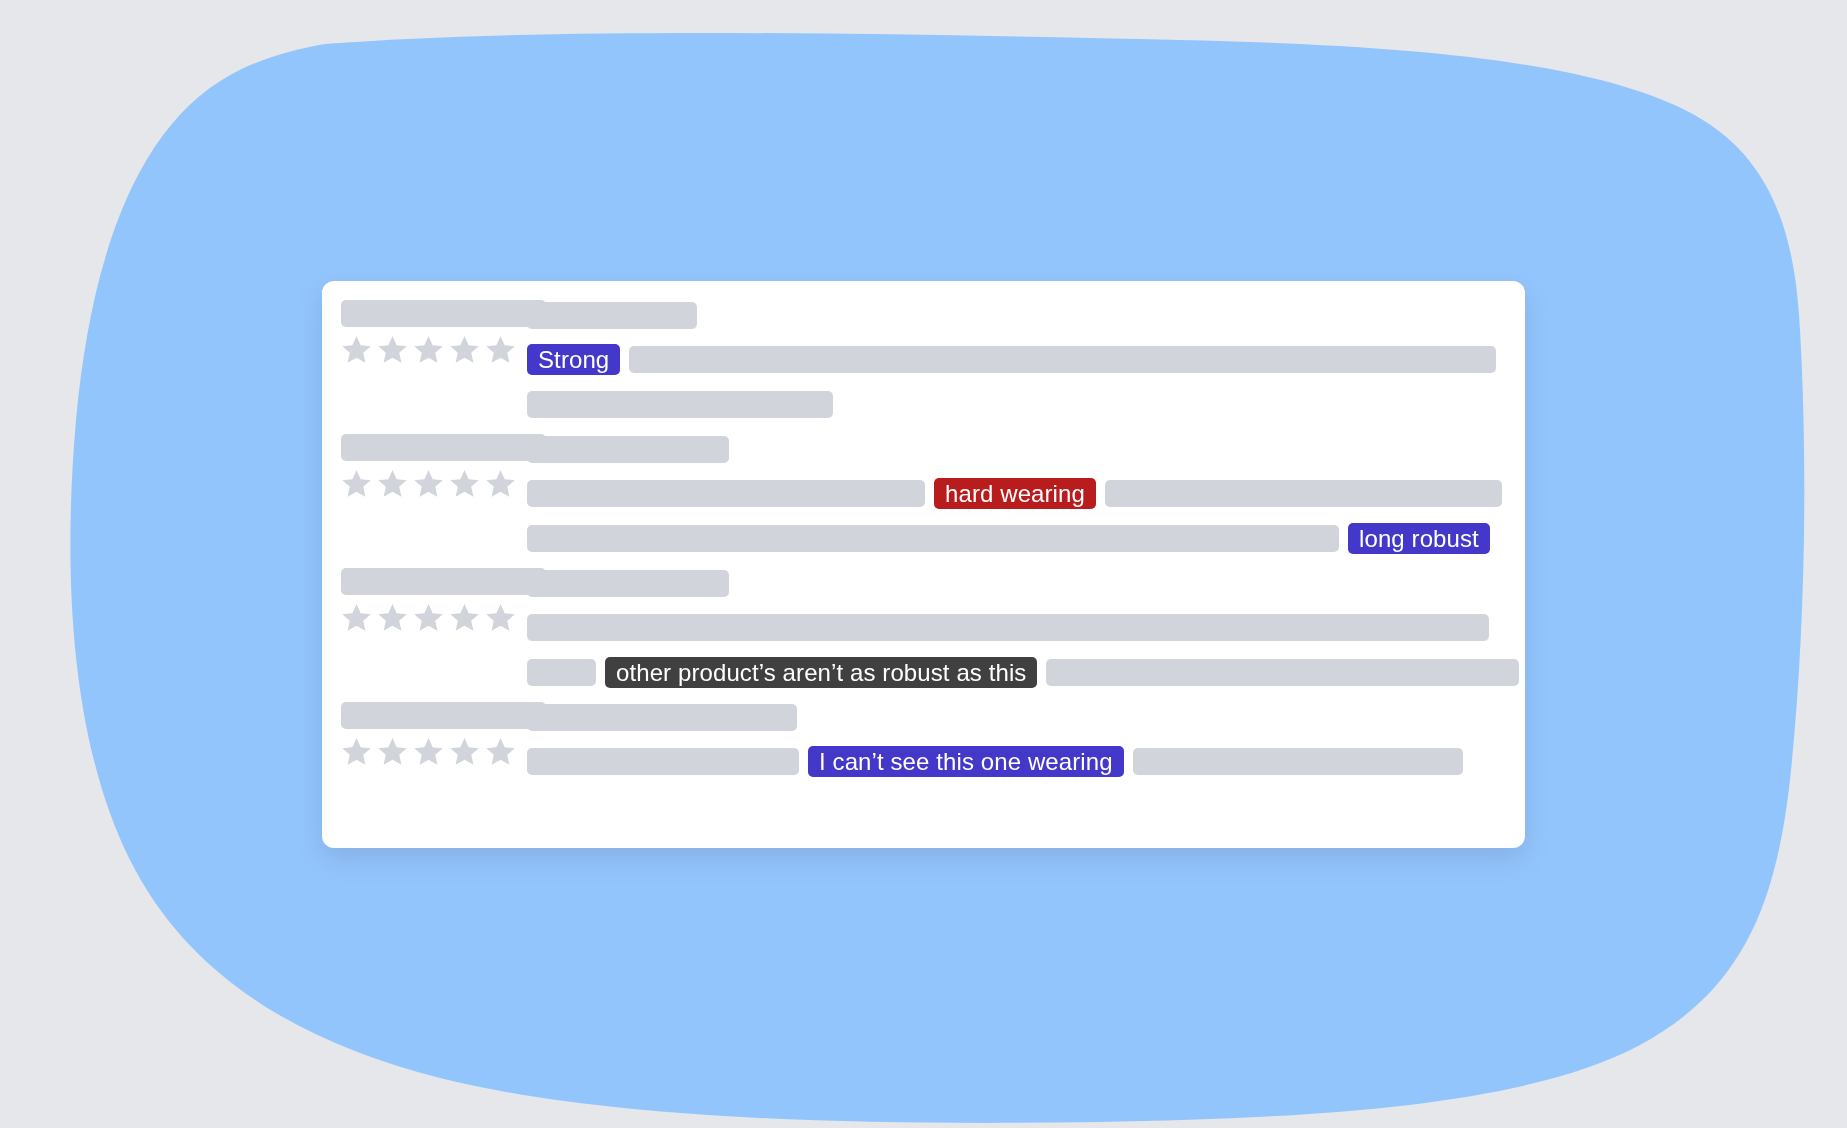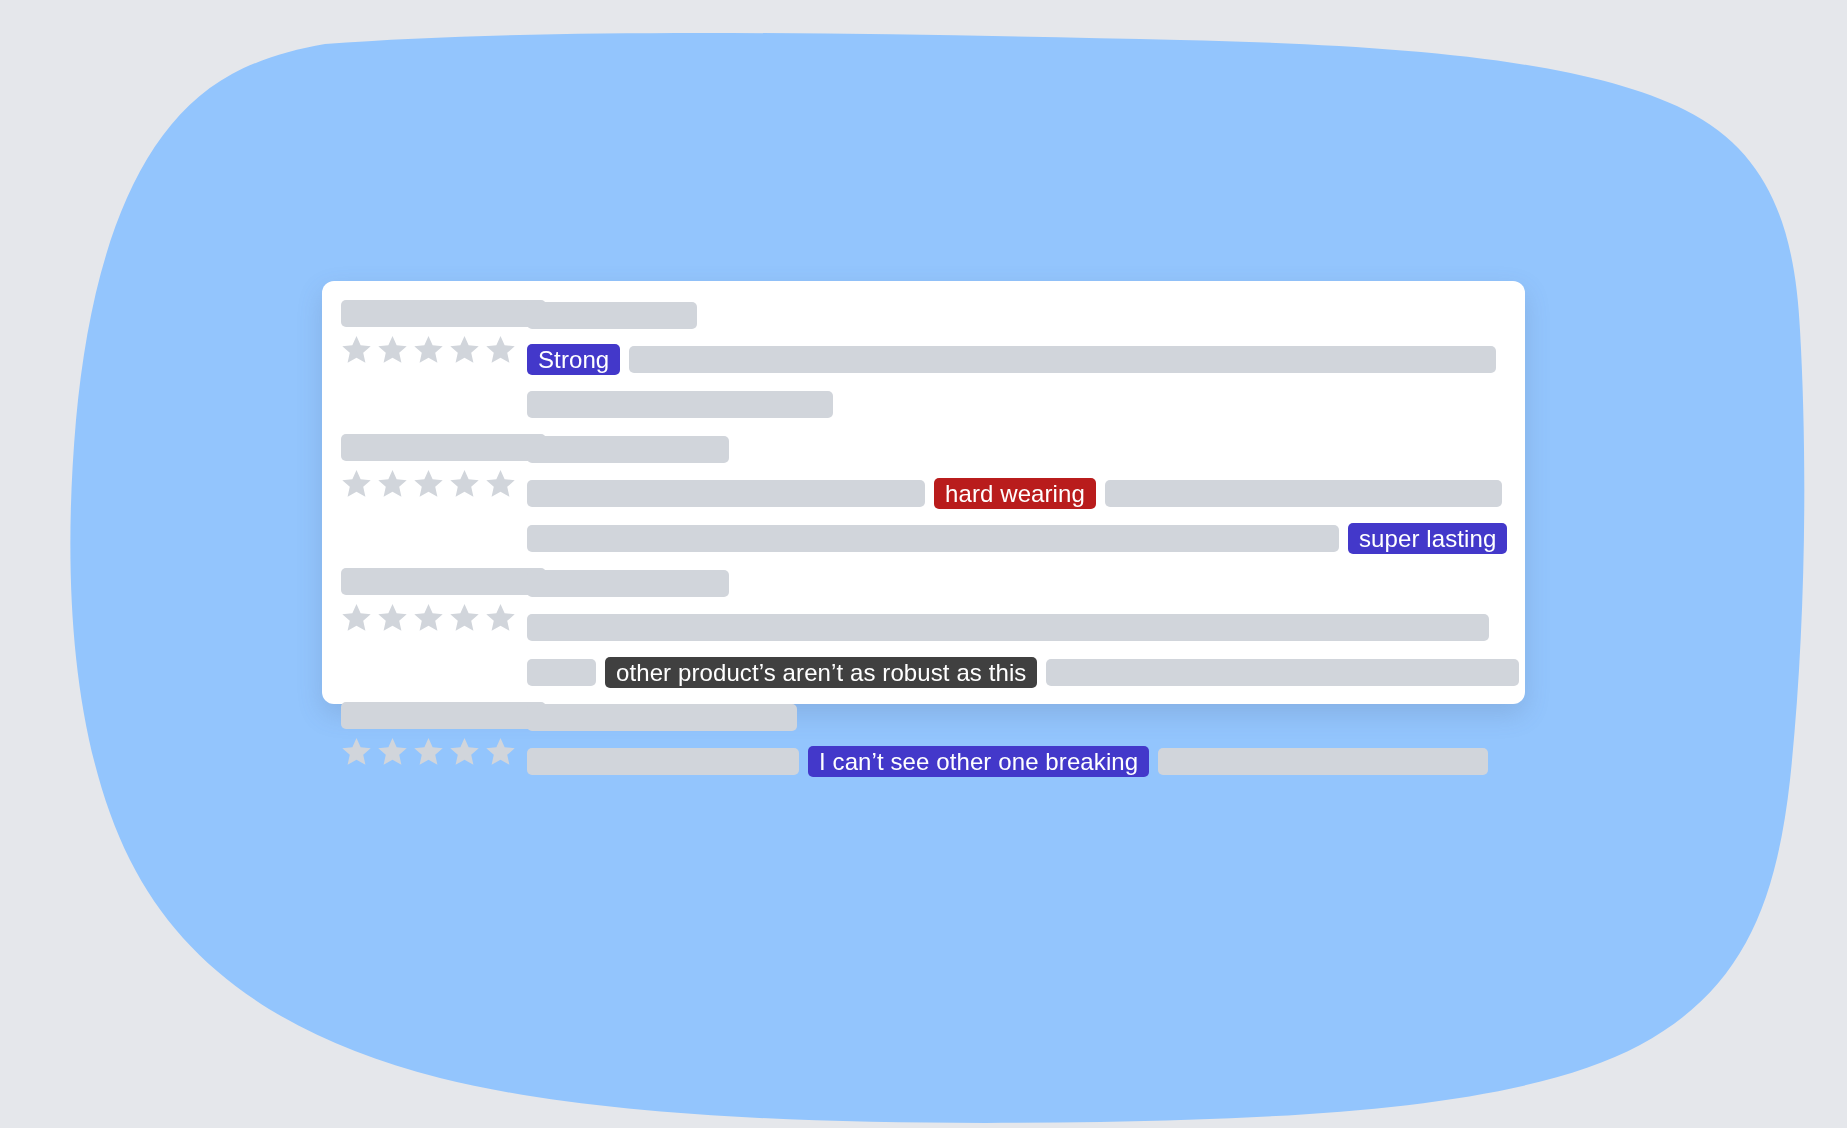--- a/index.html
+++ b/index.html
@@ -36,21 +36,21 @@
     width: 1847px;
     height: 1128px;
   }
 
   
   #review-card {
     position: absolute;
     left: 322px;
     top: 281px;
     width: 1203px;
-    height: 423px;
+    height: 567px;
     background: #ffffff;
     border-radius: 12px;
     box-shadow: 0 10px 26px rgba(80, 95, 130, 0.20);
   }
 
   .review-row {
     position: absolute;
     left: 0;
     width: 1203px;
   }
@@ -220,21 +220,21 @@
           <div class="body-line title-line">
             <div class="text-bar" style="width: 202px; background: rgb(209, 213, 219);"></div>
           </div>
           <div class="body-line">
             <div class="text-bar" style="width: 398px; background: rgb(209, 213, 219);"></div>
             <span class="highlight-chip" style="background: #b91c1c; color: rgb(255, 255, 255);">hard wearing</span>
             <div class="text-bar" style="width: 397px; background: rgb(209, 213, 219);"></div>
           </div>
           <div class="body-line">
             <div class="text-bar" style="width: 812px; background: rgb(209, 213, 219);"></div>
-            <span class="highlight-chip" style="background: rgb(67, 56, 202); color: rgb(255, 255, 255);">super lasting</span>
+            <span class="highlight-chip" style="background: rgb(67, 56, 202); color: rgb(255, 255, 255);">long robust</span>
           </div>
         </div>
       </div>
       <div class="review-row" style="top: 287px;">
         <div class="reviewer-col">
           <div class="name-bar" style="background: rgb(209, 213, 219);"></div>
           <div class="stars">
             <span class="star-icon">
               <svg viewBox="0 0 24 24">
                 <path fill="#d1d5db" d="M12 1.6 L15.2 8.7 L23 9.5 L17.2 14.6 L18.9 22.3 L12 18.4 L5.1 22.3 L6.8 14.6 L1 9.5 L8.8 8.7 Z"></path>
@@ -306,20 +306,20 @@
               </svg>
             </span>
           </div>
         </div>
         <div class="body-col">
           <div class="body-line title-line">
             <div class="text-bar" style="width: 270px; background: rgb(209, 213, 219);"></div>
           </div>
           <div class="body-line">
             <div class="text-bar" style="width: 272px; background: rgb(209, 213, 219);"></div>
-            <span class="highlight-chip" style="background: rgb(67, 56, 202); color: rgb(255, 255, 255);">I can’t see other one breaking</span>
+            <span class="highlight-chip" style="background: rgb(67, 56, 202); color: rgb(255, 255, 255);">I can’t see this one wearing</span>
             <div class="text-bar" style="width: 330px; background: rgb(209, 213, 219);"></div>
           </div>
         </div>
       </div>
     </div>
 
 </div>
 
 </body></html>

